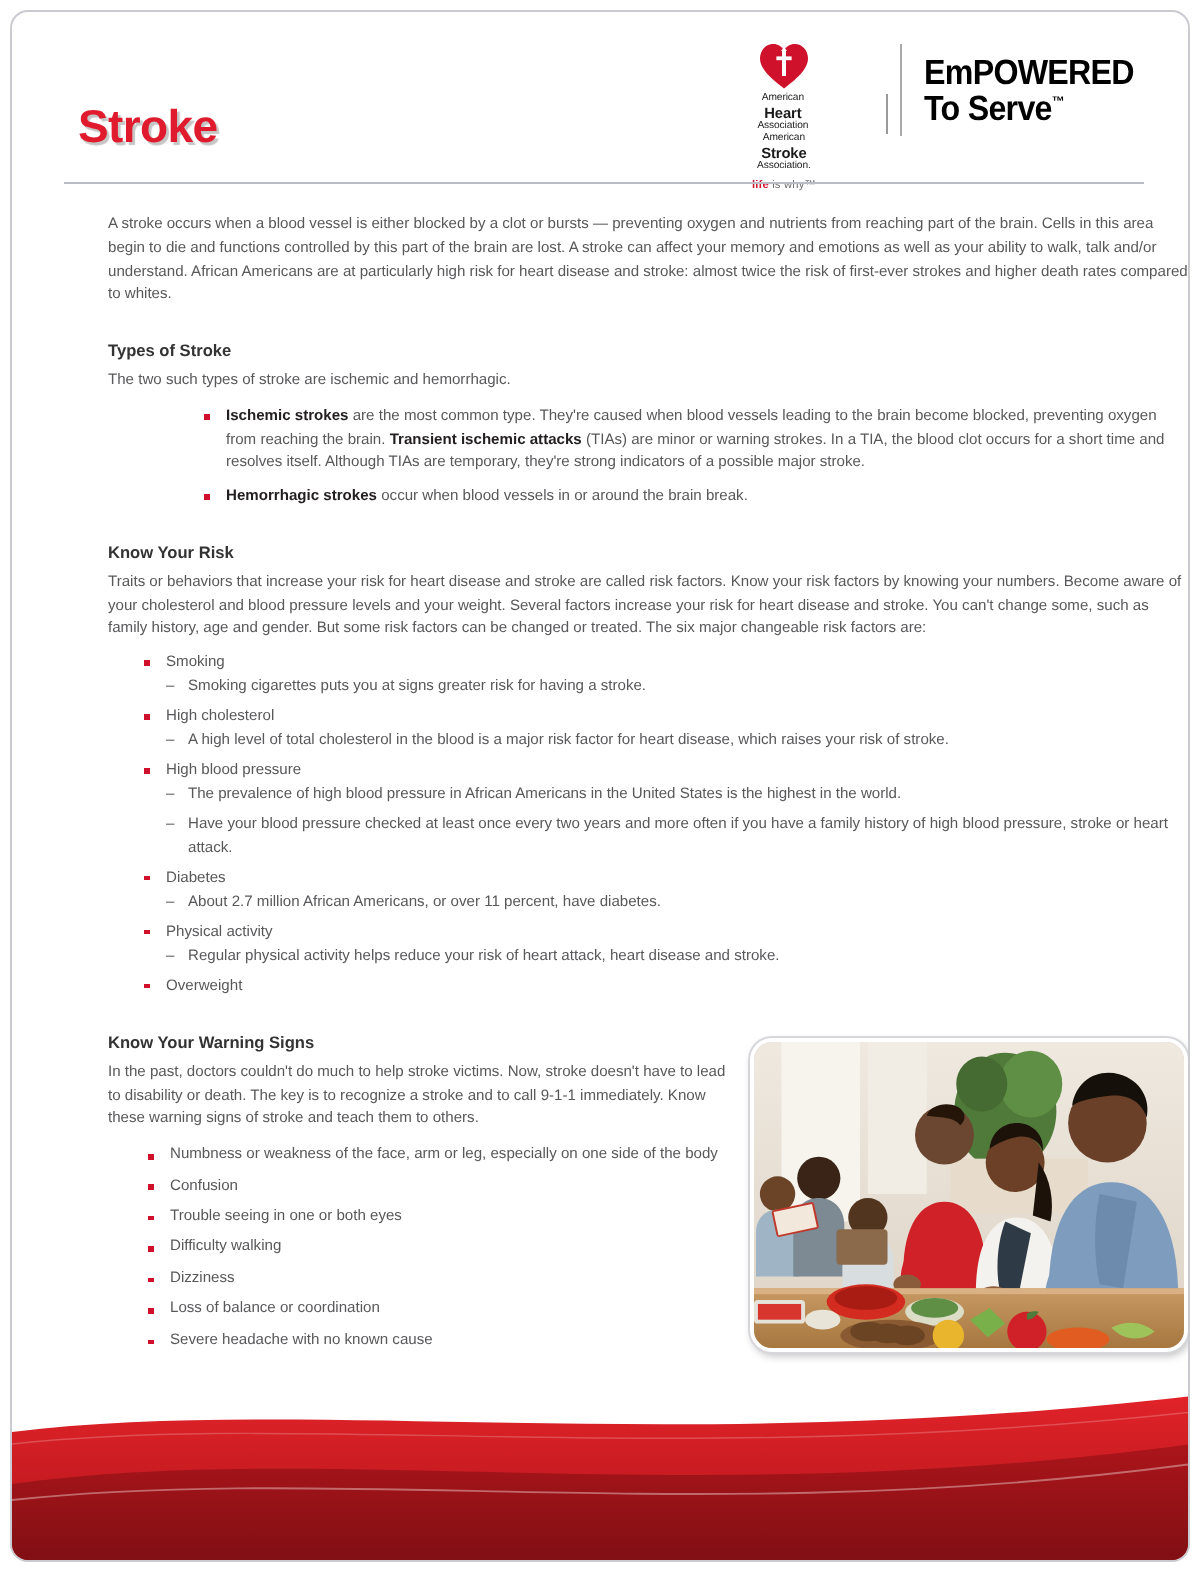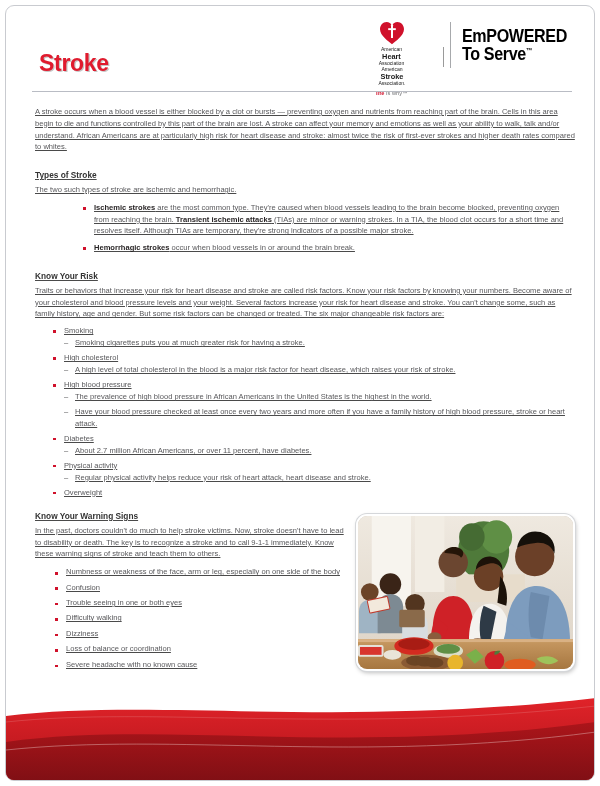--- a/index.html
+++ b/index.html
@@ -109,23 +109,22 @@
   .divider {
     position:absolute;
     left:26px; top:85px;
     width:540px; height:1px;
     background:#b9bcc4;
   }
 
   
   .content {
     position:absolute;
-    left:29px; top:100px;
+    left:48px; top:100px;
     width:540px;
-    text-decoration:underline;
   }
   p.intro, p.body-txt {
     font-size:7.55px;
     line-height:1.56;
     color:#58585b;
     text-align:left;
   }
   h2.sec {
     font-size:8.3px;
     font-weight:bold;
@@ -183,21 +182,21 @@
   .rf-sub::before {
     content:"–";
     position:absolute;
     left:11px; top:0;
     color:#58585b;
   }
 
   
   .warn-wrap {
     display:flex;
-    margin-top:12px;
+    margin-top:17px;
     gap:0;
   }
   .warn-left { width:317px; }
   .warn-right {
     flex:1;
     display:flex;
     justify-content:flex-end;
     padding-top:3px;
   }
   .warn-list { margin-top:7px; padding-left:20px; }
@@ -300,21 +299,21 @@
         </li>
       </ul>
     </div>
 
     <div class="block">
       <h2 class="sec">Know Your Risk</h2>
       <p class="body-txt">Traits or behaviors that increase your risk for heart disease and stroke are called risk factors. Know your risk factors by knowing your numbers. Become aware of your cholesterol and blood pressure levels and your weight. Several factors increase your risk for heart disease and stroke. You can't change some, such as family history, age and gender. But some risk factors can be changed or treated. The six major changeable risk factors are:</p>
       <ul class="risk-list">
         <li>
           <div class="rf-title">Smoking</div>
-          <div class="rf-sub">Smoking cigarettes puts you at much greater risk for having a stroke.</div>
+          <div class="rf-sub">Smoking cigarettes puts you at signs greater risk for having a stroke.</div>
         </li>
         <li>
           <div class="rf-title">High cholesterol</div>
           <div class="rf-sub">A high level of total cholesterol in the blood is a major risk factor for heart disease, which raises your risk of stroke.</div>
         </li>
         <li>
           <div class="rf-title">High blood pressure</div>
           <div class="rf-sub">The prevalence of high blood pressure in African Americans in the United States is the highest in the world.</div>
           <div class="rf-sub">Have your blood pressure checked at least once every two years and more often if you have a family history of high blood pressure, stroke or heart attack.</div>
         </li>

